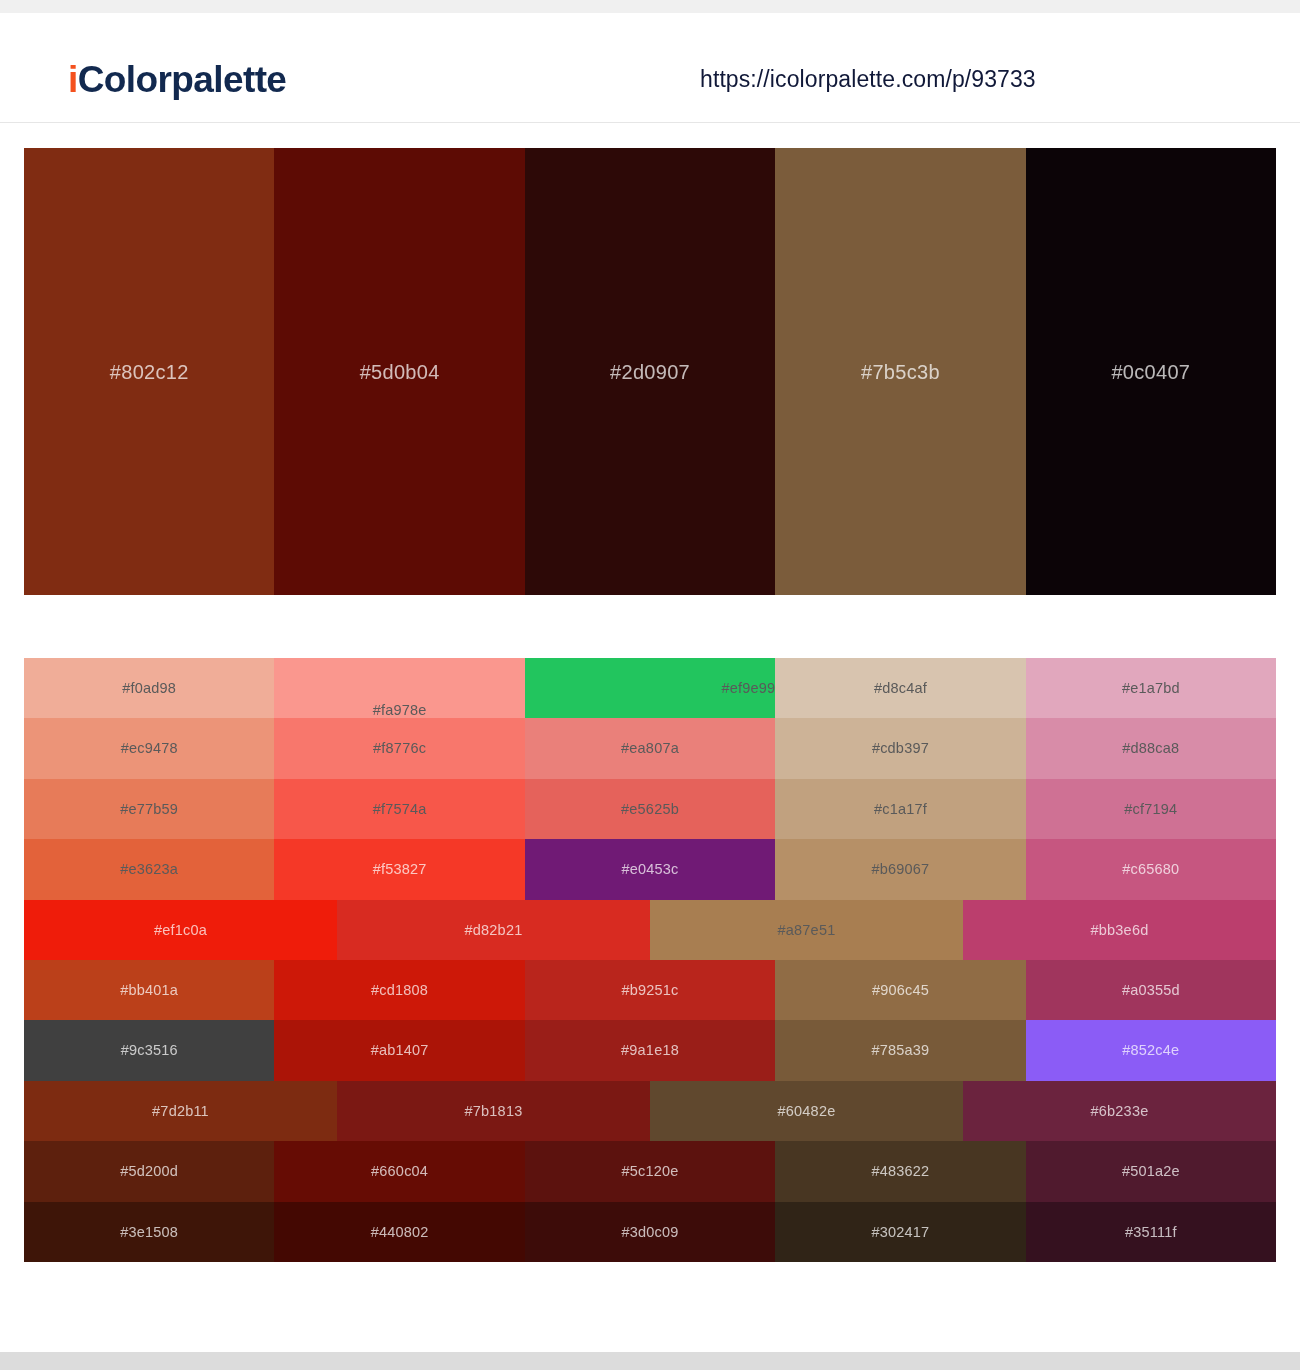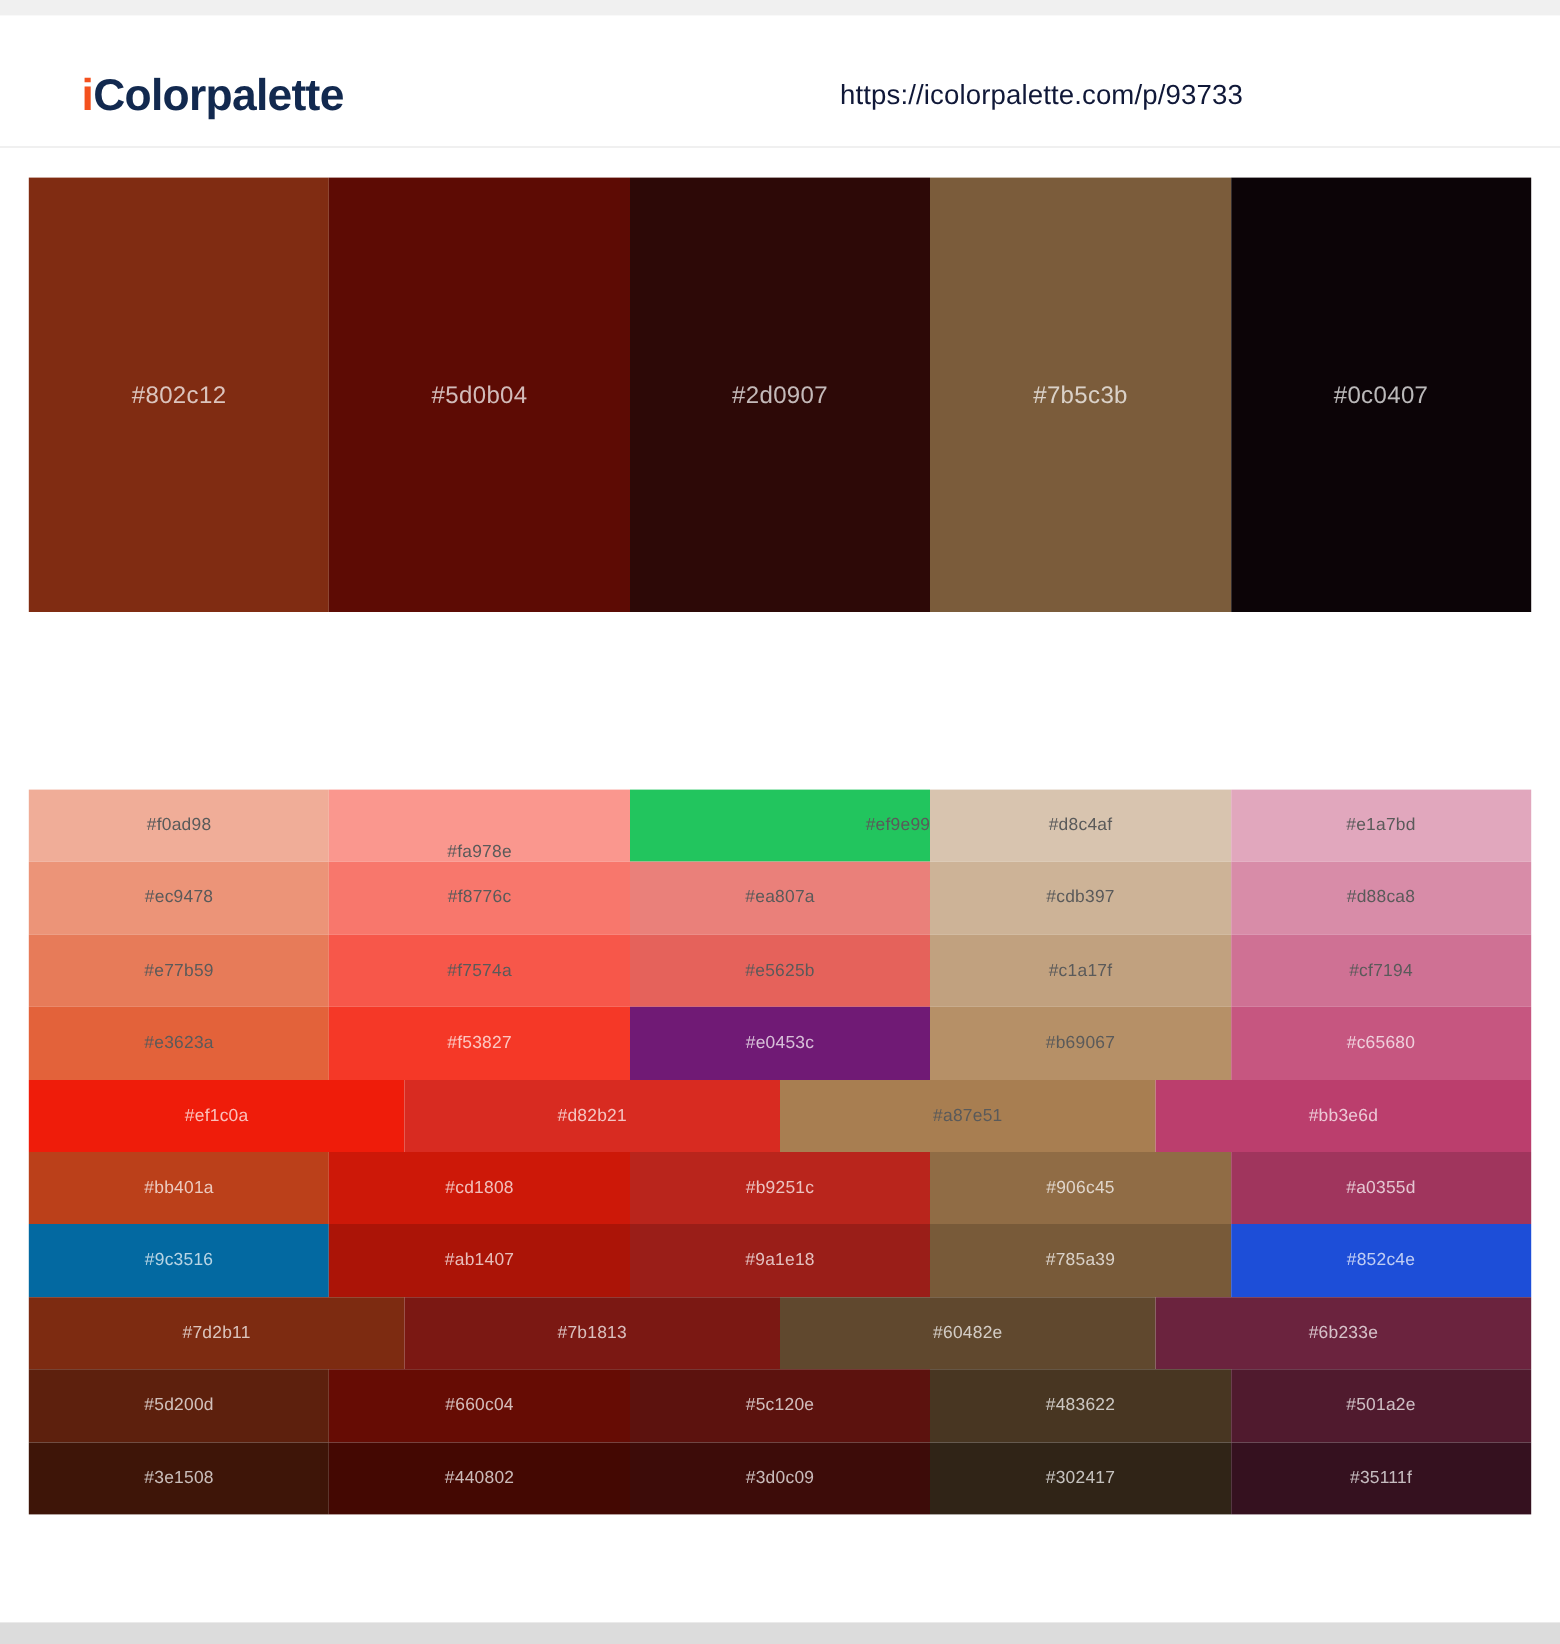--- a/index.html
+++ b/index.html
@@ -58,21 +58,21 @@
     white-space: nowrap;
     letter-spacing: 0.1px;
   }
 
   
   .main-swatches {
     position: absolute;
     left: 24px;
     top: 148px;
     width: 1252px;
-    height: 362px;
+    height: 447px;
     display: flex;
   }
   .main-swatch {
     flex: 1 1 0;
     position: relative;
     display: flex;
     align-items: center;
     justify-content: center;
   }
   .main-swatch .ms-label {
@@ -243,33 +243,33 @@
           <span class="gc-label" style="color: rgba(255, 255, 255, 0.72);">#b9251c</span>
         </div>
         <div class="grid-cell" style="background: rgb(144, 108, 69);">
           <span class="gc-label" style="color: rgba(255, 255, 255, 0.72);">#906c45</span>
         </div>
         <div class="grid-cell" style="background: rgb(160, 53, 93);">
           <span class="gc-label" style="color: rgba(255, 255, 255, 0.72);">#a0355d</span>
         </div>
       </div>
       <div class="grid-row">
-        <div class="grid-cell" style="background: #0369a1;">
+        <div class="grid-cell" style="background: #404040;">
           <span class="gc-label" style="color: rgba(255, 255, 255, 0.72);">#9c3516</span>
         </div>
         <div class="grid-cell" style="background: rgb(171, 20, 7);">
           <span class="gc-label" style="color: rgba(255, 255, 255, 0.72);">#ab1407</span>
         </div>
         <div class="grid-cell" style="background: rgb(154, 30, 24);">
           <span class="gc-label" style="color: rgba(255, 255, 255, 0.72);">#9a1e18</span>
         </div>
         <div class="grid-cell" style="background: rgb(120, 90, 57);">
           <span class="gc-label" style="color: rgba(255, 255, 255, 0.72);">#785a39</span>
         </div>
-        <div class="grid-cell" style="background: #1d4ed8;">
+        <div class="grid-cell" style="background: #8b5cf6;">
           <span class="gc-label" style="color: rgba(255, 255, 255, 0.72);">#852c4e</span>
         </div>
       </div>
       <div class="grid-row">
         <div class="grid-cell" style="background: rgb(125, 43, 17);">
           <span class="gc-label" style="color: rgba(255, 255, 255, 0.72);">#7d2b11</span>
         </div>
         <div class="grid-cell" style="background: rgb(123, 24, 19);">
           <span class="gc-label" style="color: rgba(255, 255, 255, 0.72);">#7b1813</span>
         </div>

